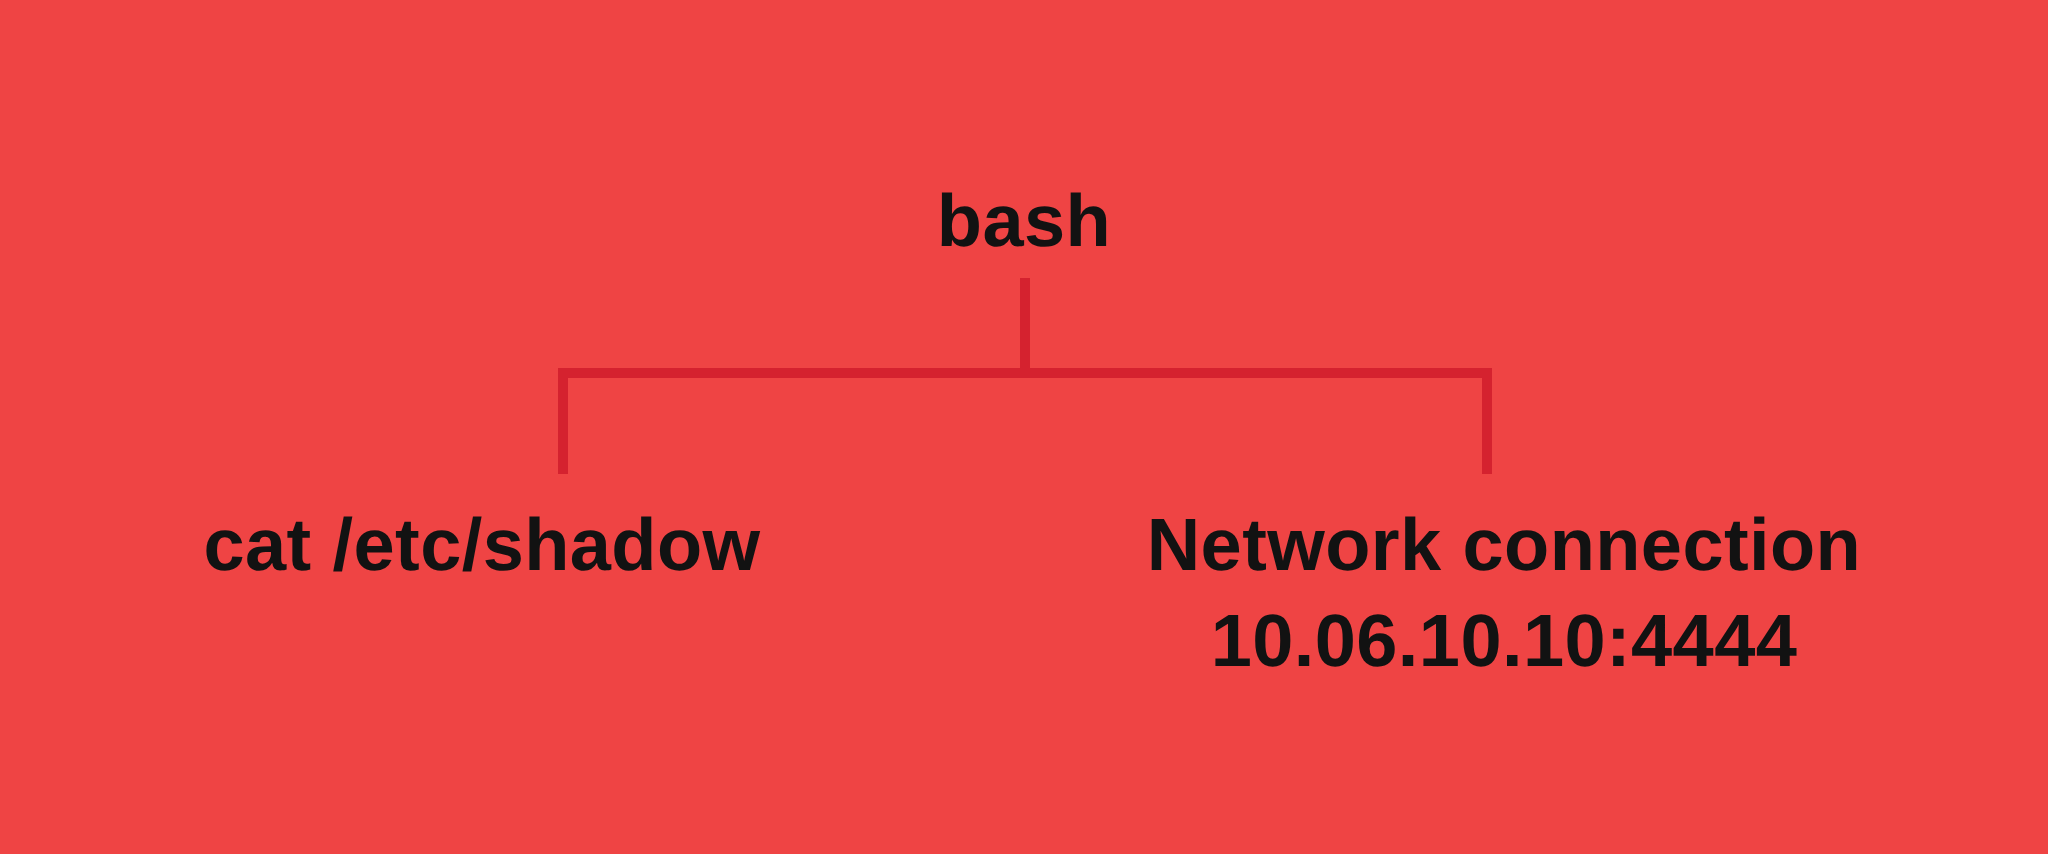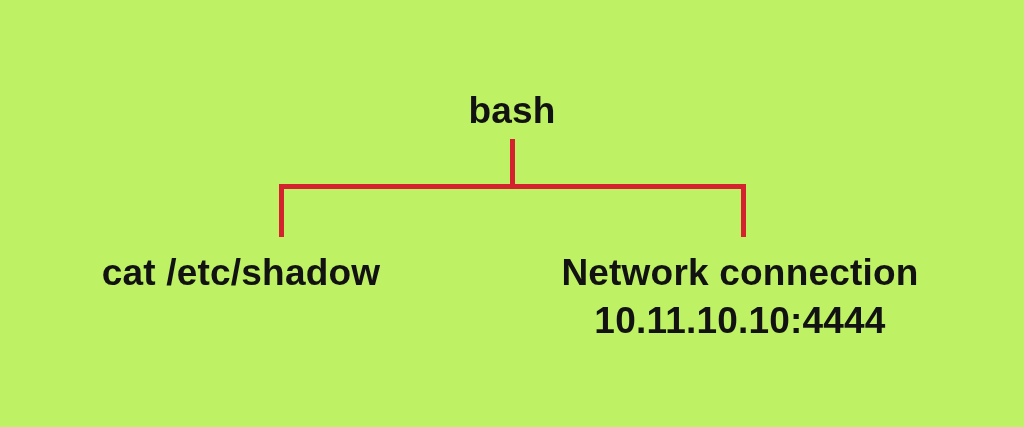--- a/index.html
+++ b/index.html
@@ -7,21 +7,21 @@
     width: 1024px;
     height: 427px;
     background: #ffffff;
     font-family: "Liberation Sans", "DejaVu Sans", sans-serif;
     overflow: hidden;
   }
   .canvas {
     position: relative;
     width: 1024px;
     height: 427px;
-    background: #bef264;
+    background: #ef4444;
   }
   .node-label {
     position: absolute;
     color: #121212;
     font-size: 37px;
     font-weight: 700;
     letter-spacing: 0.2px;
     text-align: center;
     line-height: 48px;
     white-space: nowrap;
@@ -31,21 +31,21 @@
     width: 1024px;
     top: 87px;
   }
   .left-child {
     left: 41px;
     width: 400px;
     top: 249px;
     text-align: center;
   }
   .right-child {
-    left: 540px;
+    left: 552px;
     width: 400px;
     top: 249px;
   }
   .connector {
     position: absolute;
     background: #d5222f;
   }
   .stem {
     left: 510px;
     top: 139px;
@@ -77,16 +77,16 @@
   <div class="connector hbar"></div>
   <div class="connector drop drop-left"></div>
   <div class="connector drop drop-right"></div>
 
   <div class="node-label left-child">
     <div>cat /etc/shadow</div>
   </div>
 
   <div class="node-label right-child">
     <div>Network connection</div>
-    <div>10.11.10.10:4444</div>
+    <div>10.06.10.10:4444</div>
   </div>
 
 </div>
 
 </body></html>

